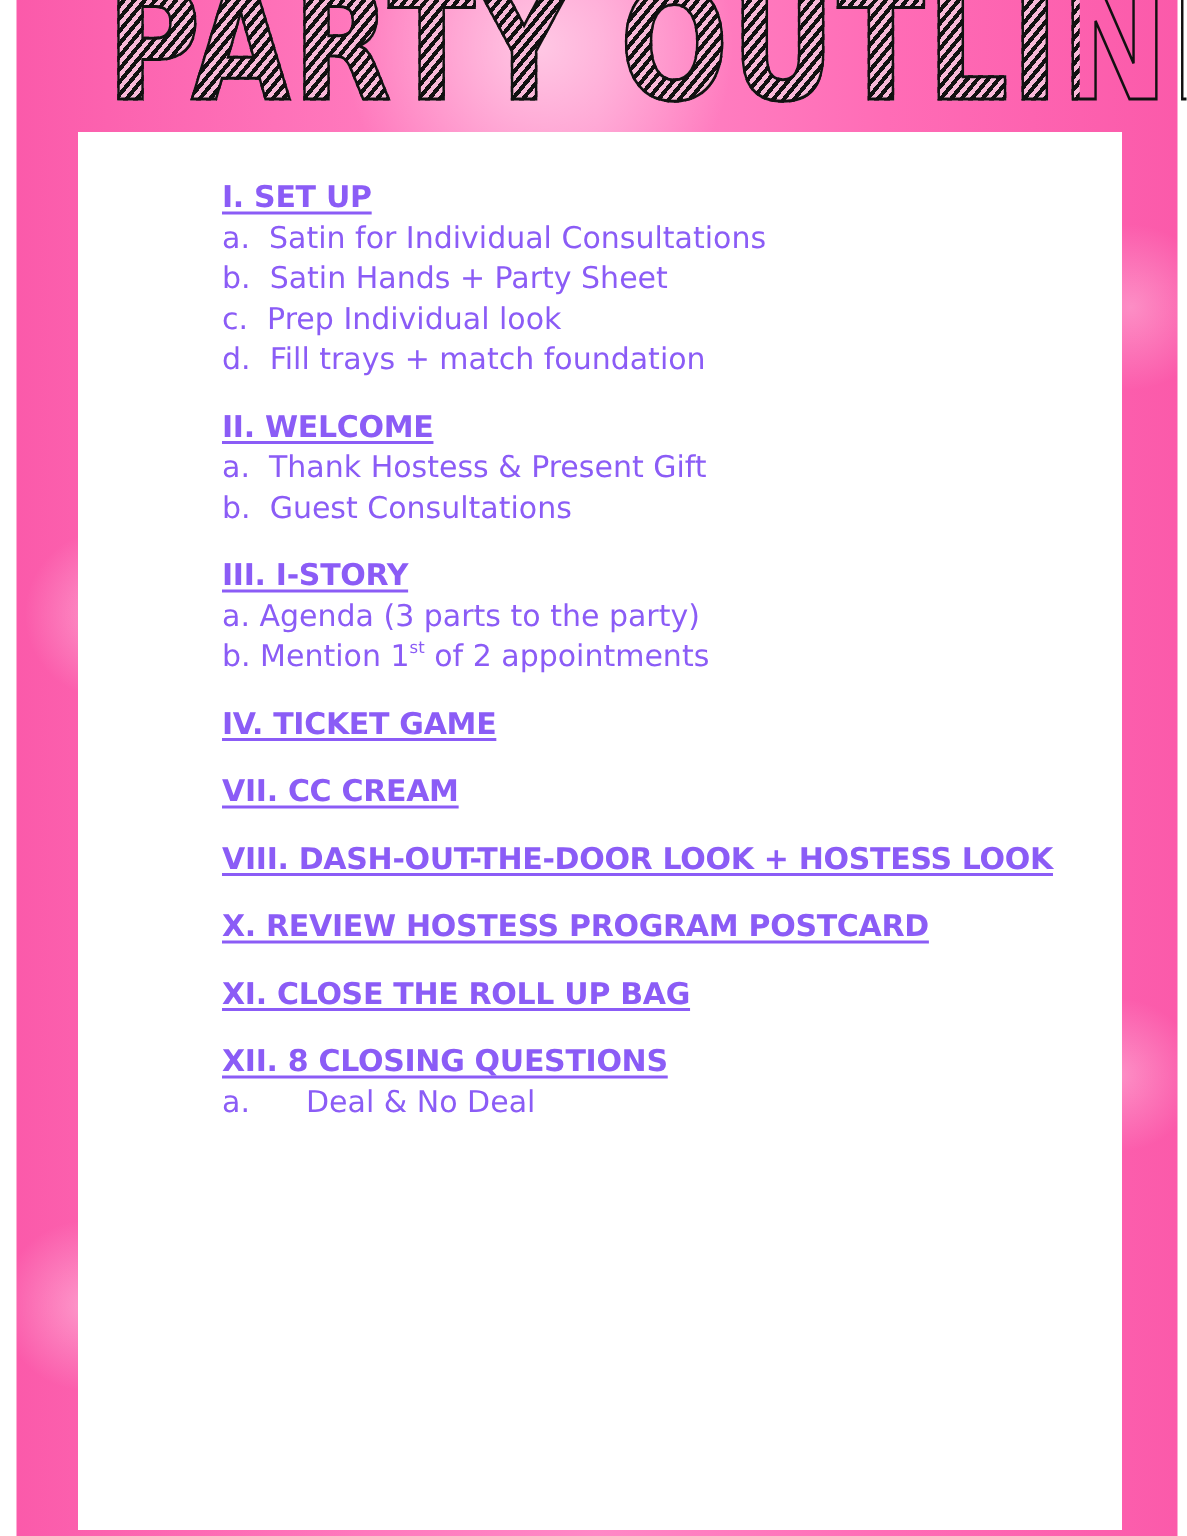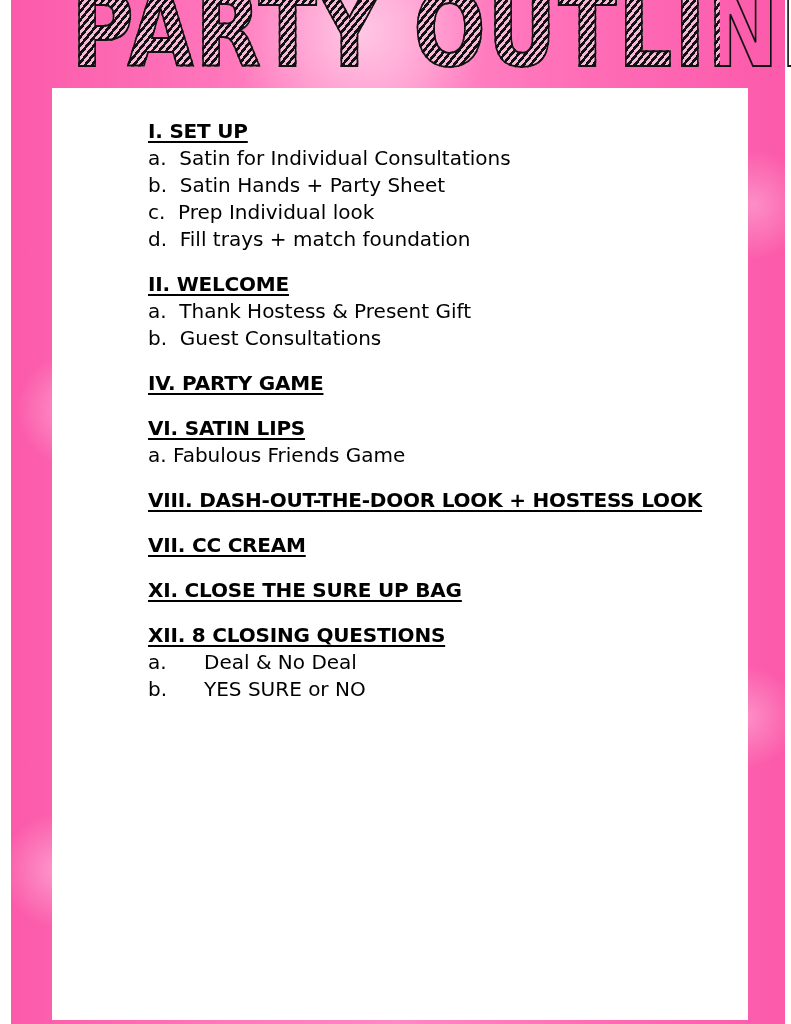--- a/index.html
+++ b/index.html
@@ -54,21 +54,21 @@
       top: 88px;
       width: 696px;
       height: 932px;
       background: #ffffff;
     }
     .outline {
       position: absolute;
       left: 148px;
       top: 118px;
       width: 590px;
-      color: #000000;
+      color: #8b5cf6;
       font-size: 20px;
       line-height: 27px;
     }
     .section {
       margin: 0 0 18px 0;
     }
     .heading {
       font-weight: bold;
       text-decoration: underline;
       text-decoration-thickness: 2px;
@@ -105,48 +105,51 @@
     <div class="item">c.  Prep Individual look</div>
     <div class="item">d.  Fill trays + match foundation</div>
   </div>
 
   <div class="section">
     <div><span class="heading">II.  WELCOME</span></div>
     <div class="item">a.  Thank Hostess &amp; Present Gift</div>
     <div class="item">b.  Guest Consultations</div>
   </div>
 
+  <div class="section">
+    <div><span class="heading">III.  I-STORY</span></div>
+    <div class="item">a. Agenda (3 parts to the party)</div>
+    <div class="item"><span>b. Mention 1</span><sup>st</sup><span> of 2 appointments</span></div>
+  </div>
 
   <div class="section">
-    <div><span class="heading">IV. PARTY GAME</span></div>
+    <div><span class="heading">IV. TICKET GAME</span></div>
   </div>
 
   <div class="section">
   </div>
 
+
   <div class="section">
-    <div><span class="heading">VI.  SATIN LIPS</span></div>
-    <div class="item">a. Fabulous Friends Game</div>
+    <div><span class="heading">VII. CC CREAM</span></div>
   </div>
 
   <div class="section">
     <div><span class="heading">VIII. DASH-OUT-THE-DOOR LOOK + HOSTESS LOOK</span></div>
   </div>
 
   <div class="section">
-    <div><span class="heading">VII. CC CREAM</span></div>
   </div>
 
   <div class="section">
+    <div><span class="heading">X.  REVIEW HOSTESS PROGRAM POSTCARD</span></div>
   </div>
 
-
   <div class="section">
-    <div><span class="heading">XI. CLOSE THE SURE UP BAG</span></div>
+    <div><span class="heading">XI. CLOSE THE ROLL UP BAG</span></div>
   </div>
 
   <div class="section">
     <div><span class="heading">XII. 8 CLOSING QUESTIONS</span></div>
     <div class="item tab-item"><span class="letter">a.</span><span>Deal &amp; No Deal</span></div>
-    <div class="item tab-item"><span class="letter">b.</span><span>YES SURE or NO</span></div>
   </div>
 
 </div>
 
 </body></html>

